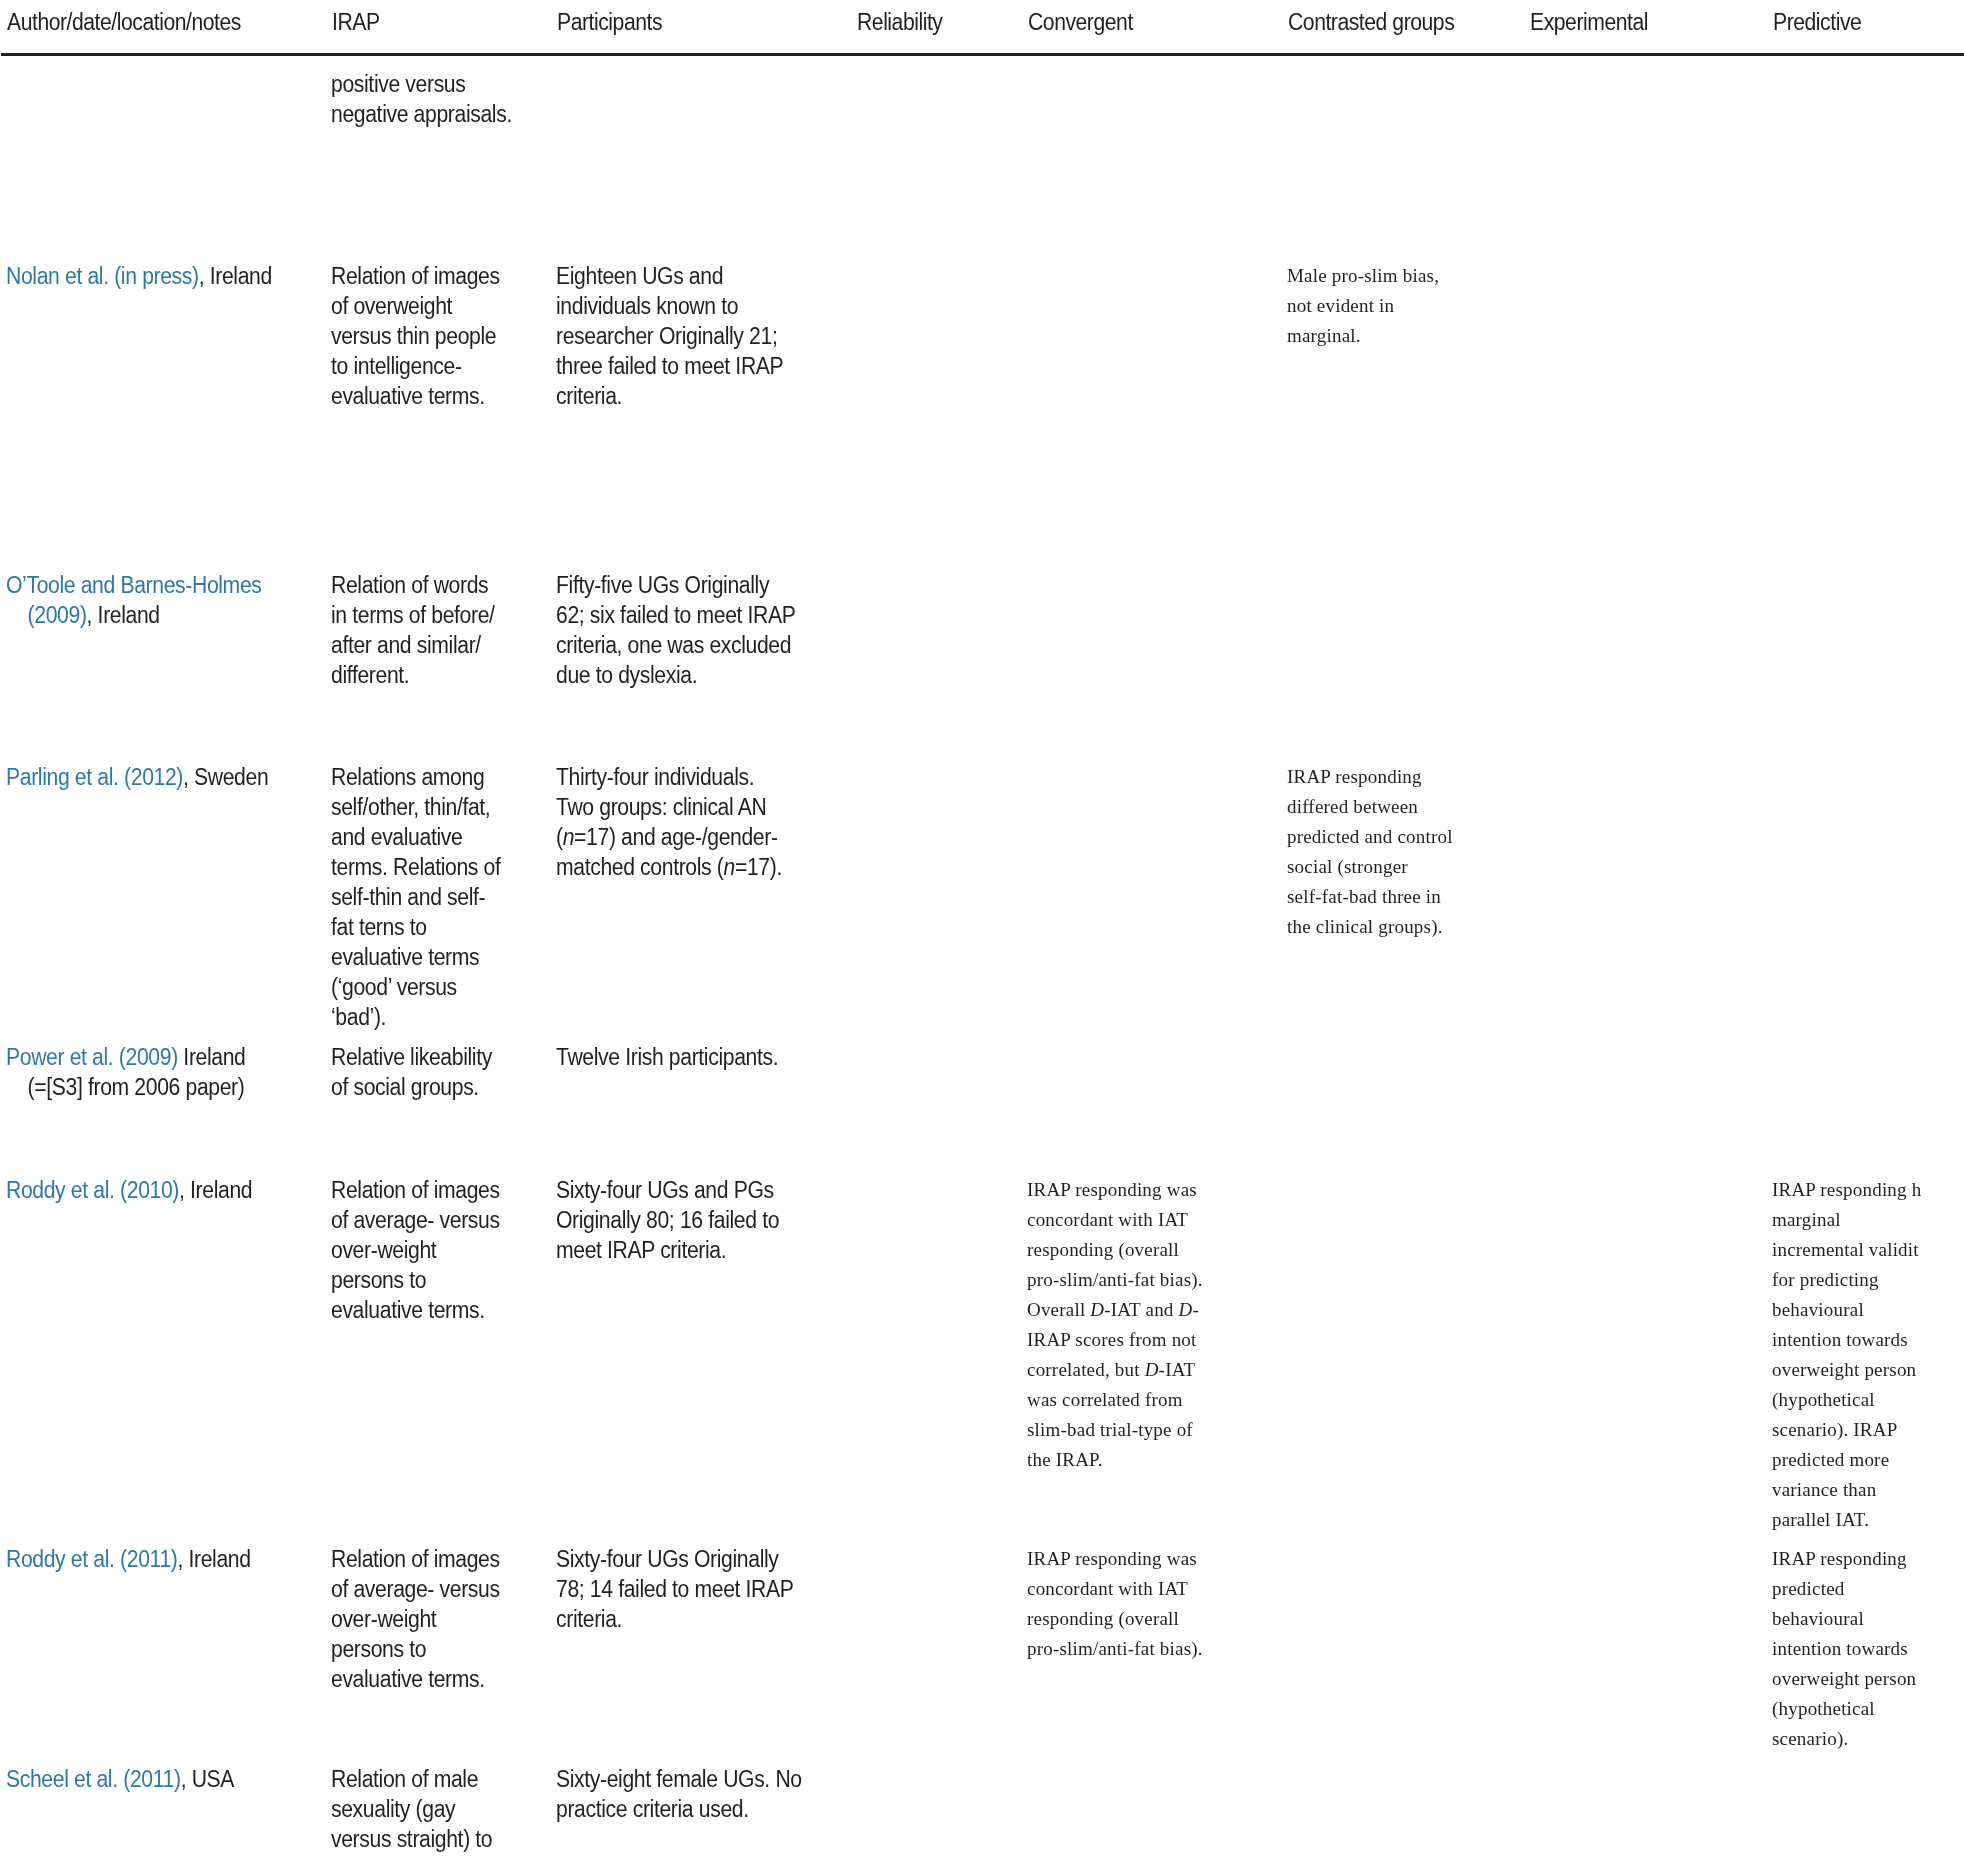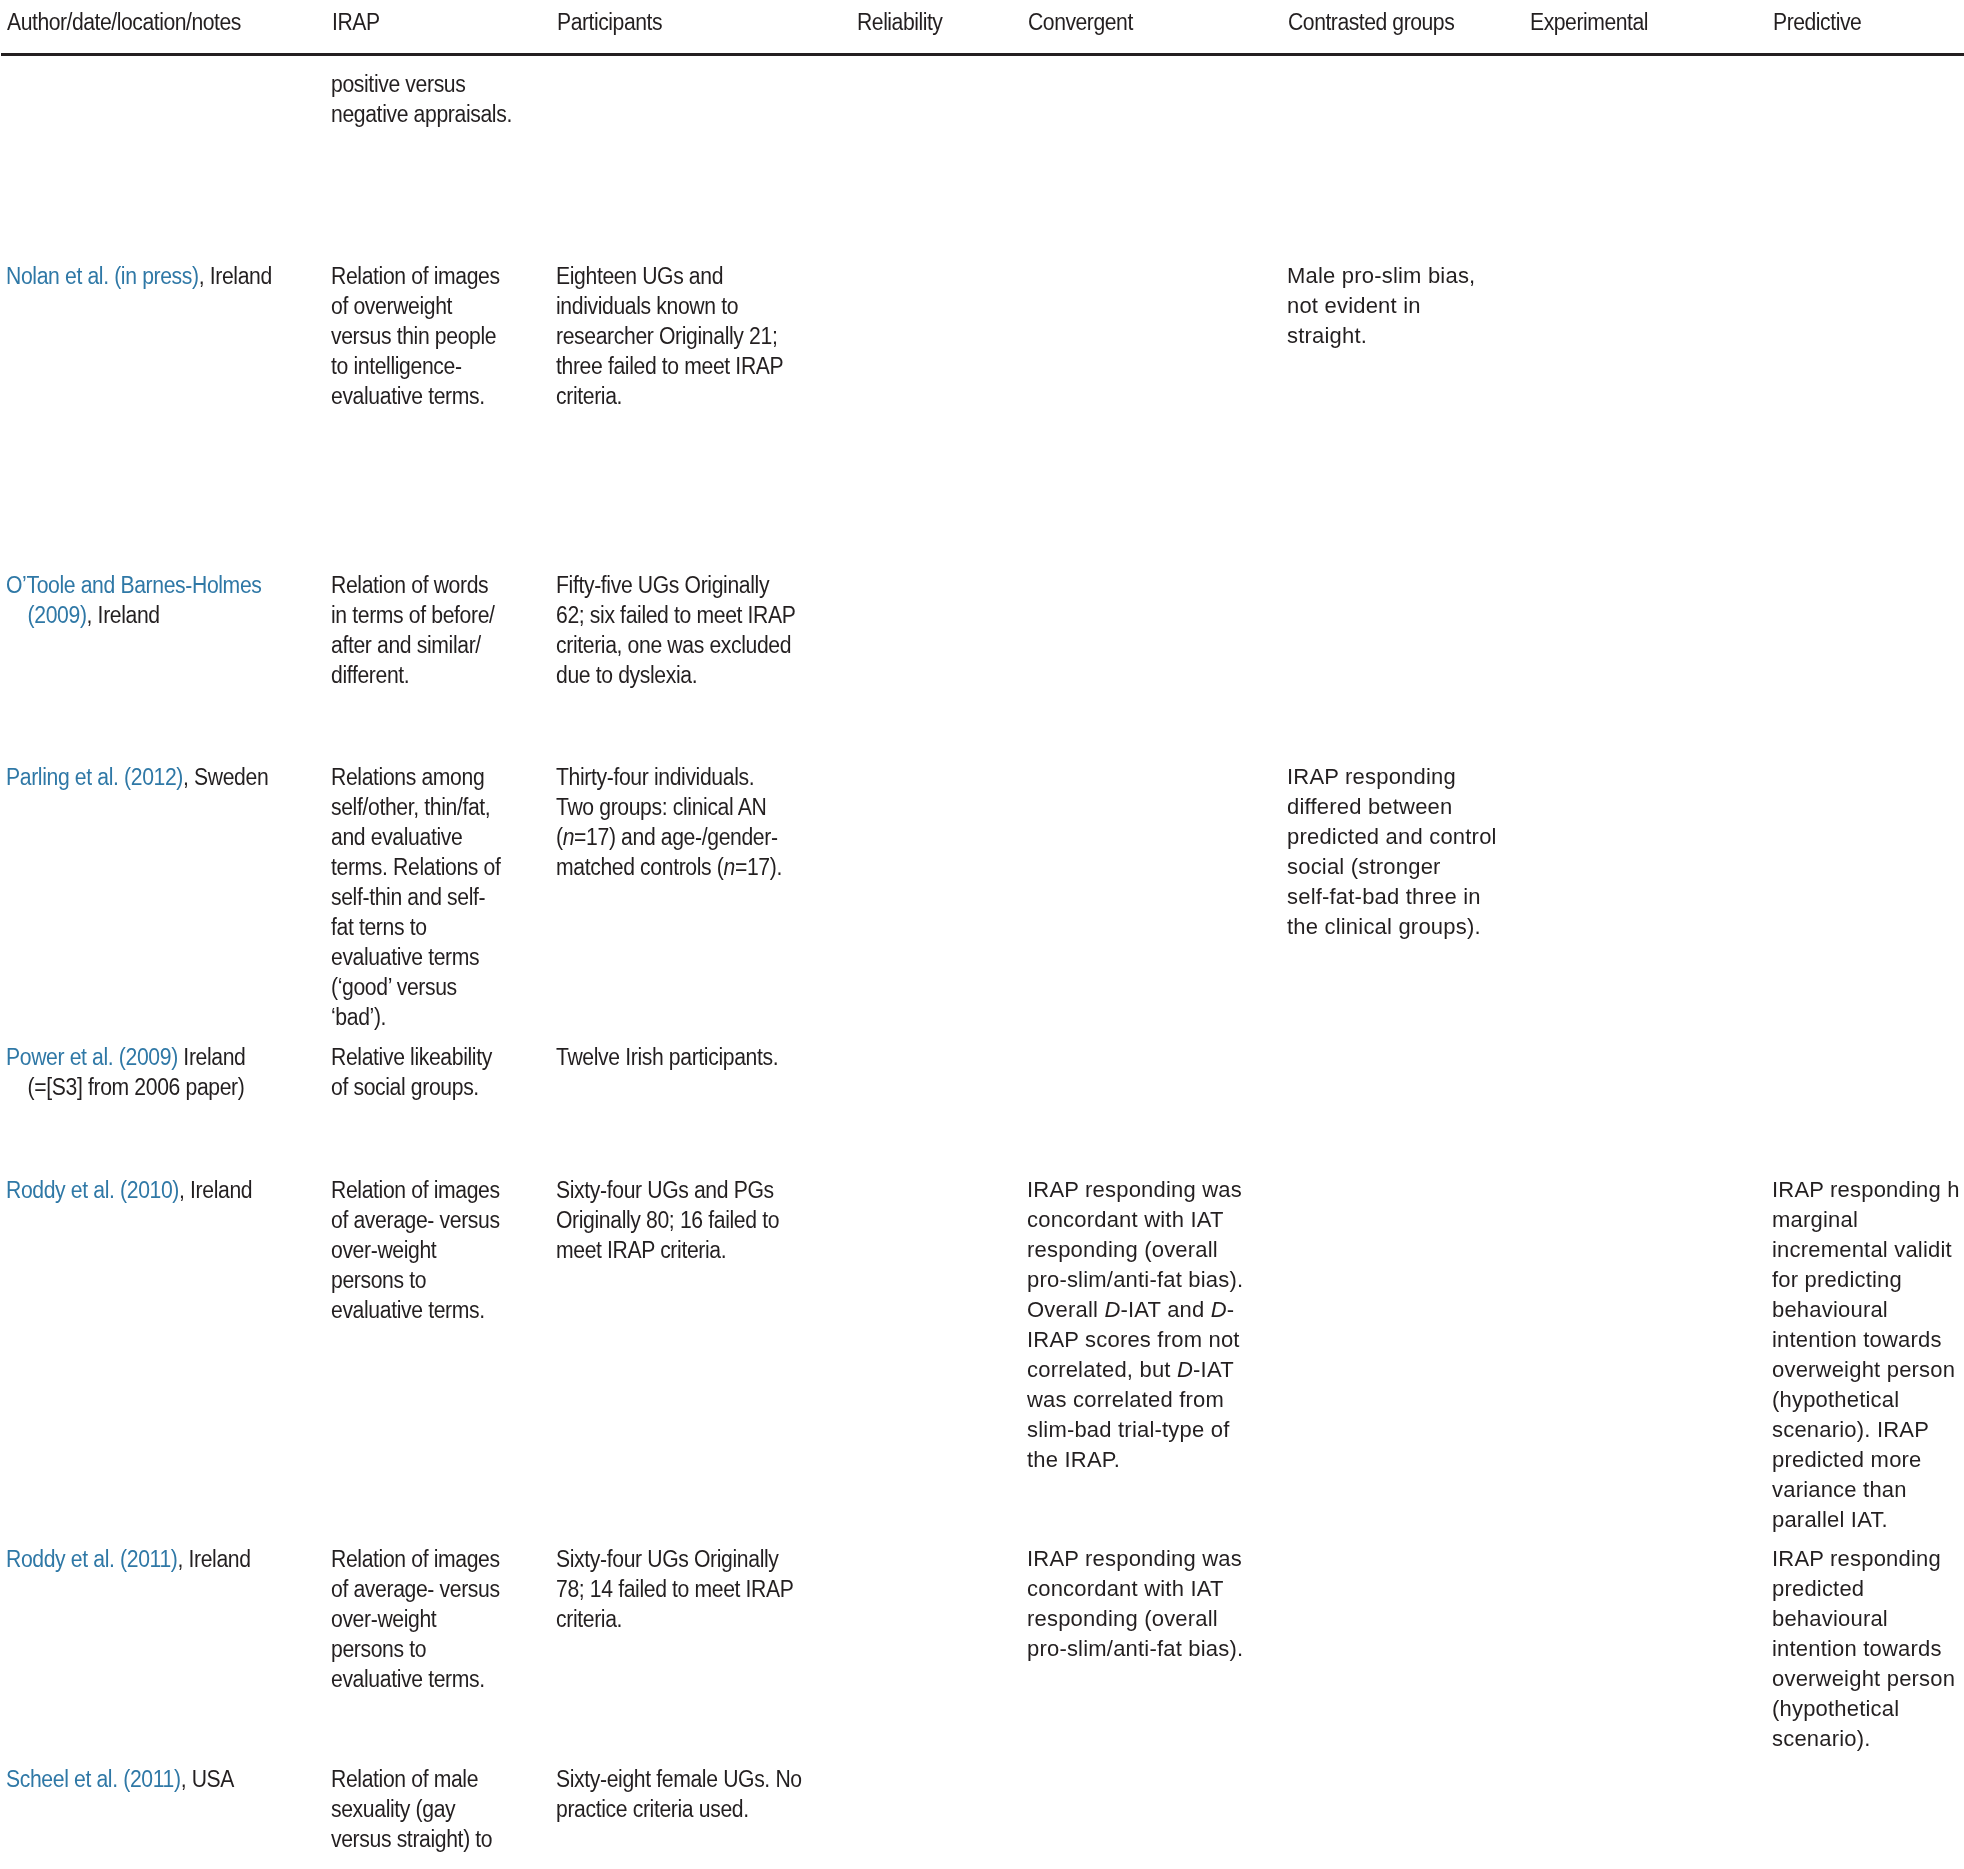--- a/index.html
+++ b/index.html
@@ -19,21 +19,21 @@
     white-space:nowrap;
   }
   .row { position:absolute; left:0; width:1965px; }
   .cell { position:absolute; top:0; font-size:21px; line-height:30px; }
   .line { display:block; white-space:nowrap; }
   .narrow {
     font-family:"Liberation Sans", "DejaVu Sans", sans-serif;
     font-size:23.5px; letter-spacing:-0.4px;
     transform:scaleX(0.9); transform-origin:left top;
   }
-  .wide { font-family:Liberation Sans, sans-serif; font-size:22px; letter-spacing:0.2px; }
+  .wide { font-family:Liberation Serif, serif; font-size:19px; letter-spacing:0.2px; }
   .link { color:#2f78a6; }
   .indent { padding-left:24px; }
   i { font-style:italic; }
 </style>
 </head>
 <body>
 
 <div class="hdr">
   <span class="hcell" style="left:6.2px">Author/date/location/notes</span>
   <span class="hcell" style="left:331px">IRAP</span>
@@ -66,21 +66,21 @@
   <div class="cell narrow" style="left:556px">
     <span class="line">Eighteen UGs and</span>
     <span class="line">individuals known to</span>
     <span class="line">researcher Originally 21;</span>
     <span class="line">three failed to meet IRAP</span>
     <span class="line">criteria.</span>
   </div>
   <div class="cell wide" style="left:1287px">
     <span class="line">Male pro-slim bias,</span>
     <span class="line">not evident in</span>
-    <span class="line">straight.</span>
+    <span class="line">marginal.</span>
   </div>
 </div>
 
 <div class="row" style="top:570px">
   <div class="cell narrow" style="left:6.2px">
     <span class="line"><a class="link">O’Toole and Barnes-Holmes</a></span>
     <span class="line indent"><a class="link">(2009)</a><span>, Ireland</span></span>
   </div>
   <div class="cell narrow" style="left:331px">
     <span class="line">Relation of words</span>

